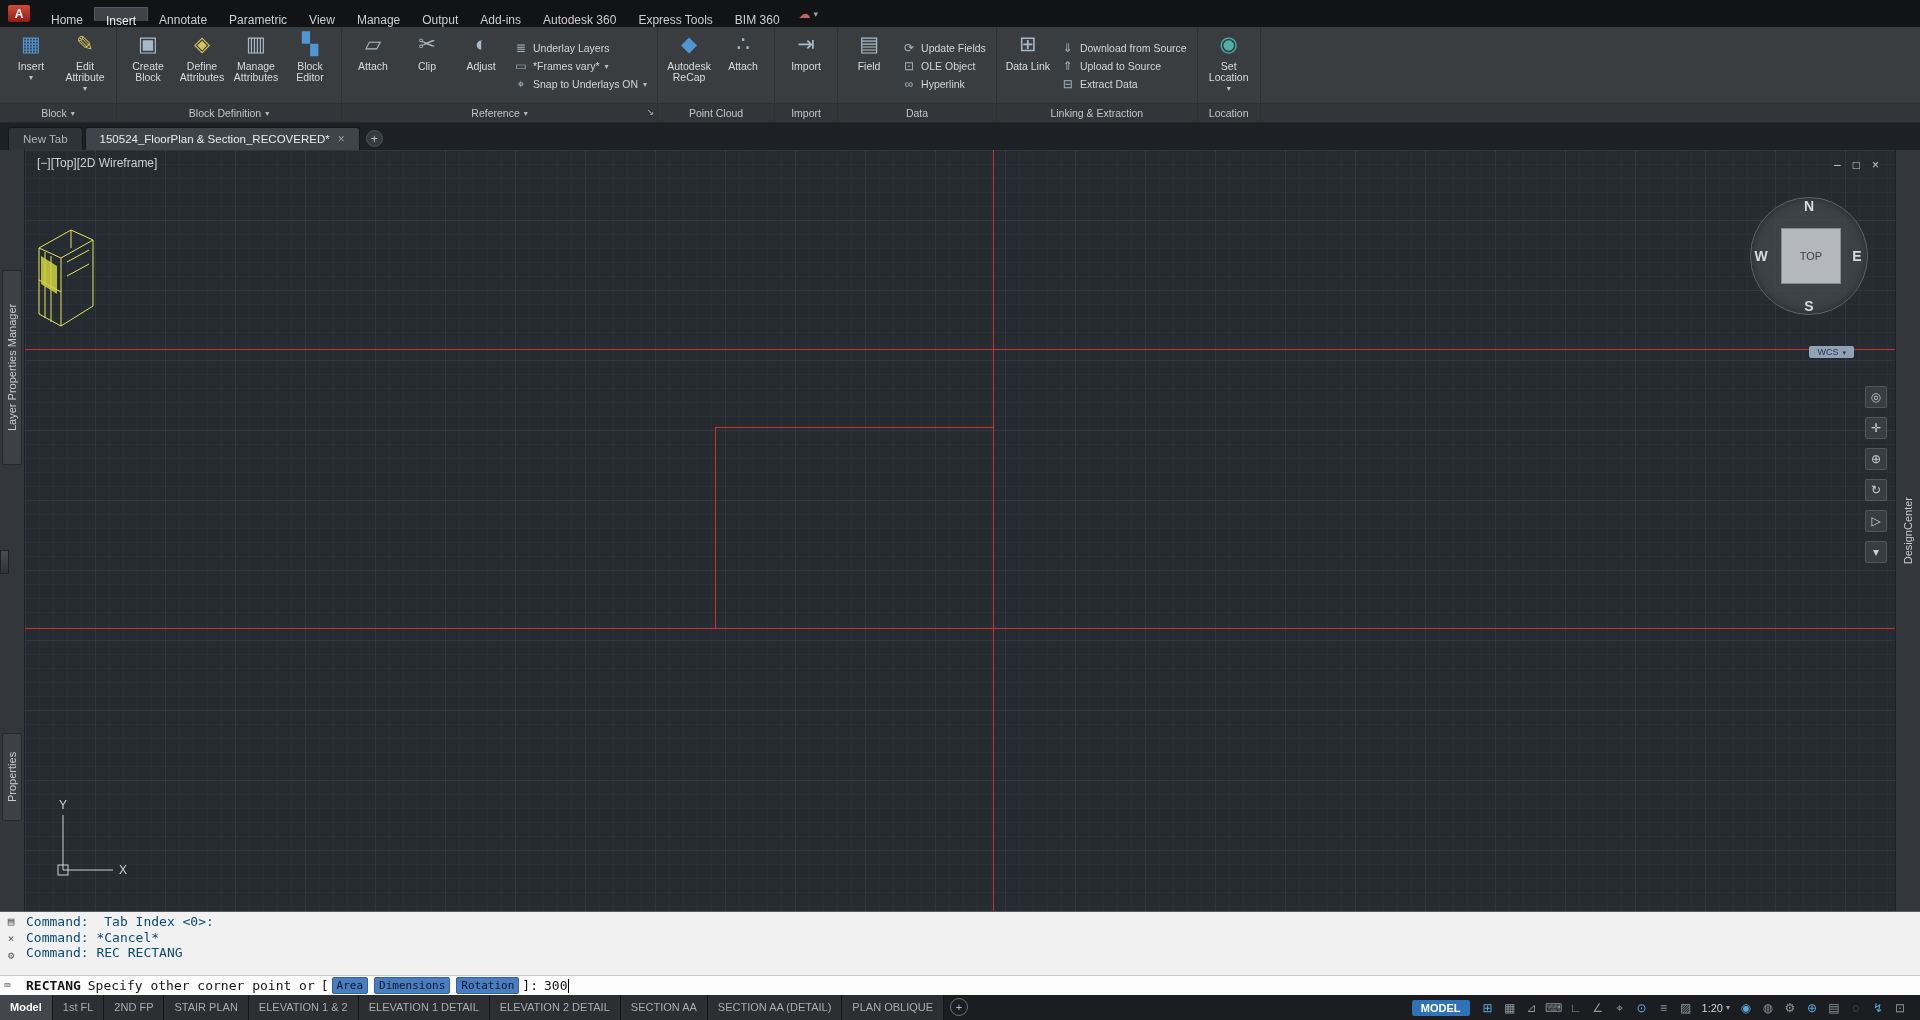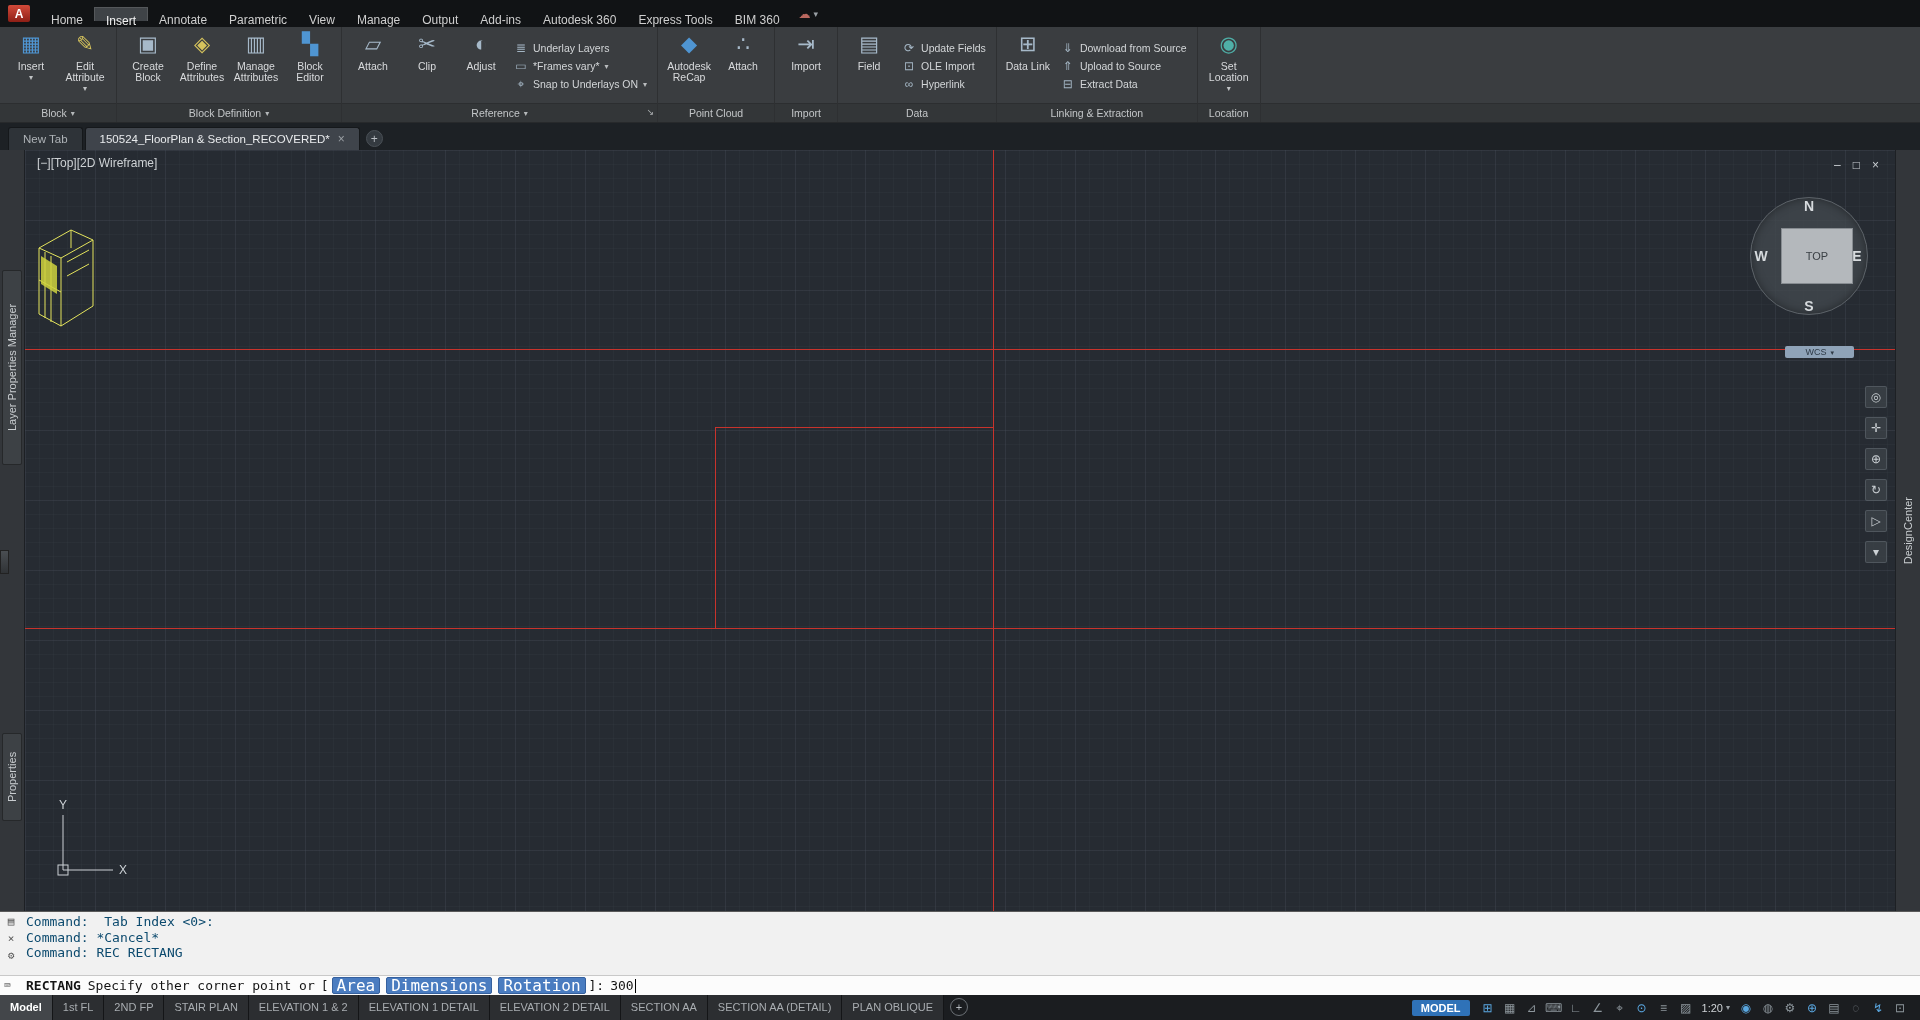--- a/index.html
+++ b/index.html
@@ -68,23 +68,23 @@
   .redline-v { position:absolute; top:0; bottom:0; width:1px; background:#c8332c; }
   .redrect { position:absolute; left:690px; top:277px; width:278px; height:201px; border-left:1px solid #c8332c; border-top:1px solid #c8332c; }
   .sketch { position:absolute; left:2px; top:68px; }
 
   
   .viewcube { position:absolute; right:27px; top:47px; width:118px; height:118px; z-index:4; }
   .vc-ring { position:absolute; inset:0; border-radius:50%; background:rgba(66,72,78,0.8); border:1px solid #5b6167;
              box-shadow:inset 0 0 10px rgba(0,0,0,0.4); }
   .vc-letter { position:absolute; color:#d7dbde; font-size:14px; font-weight:bold; width:16px; text-align:center; }
   .vc-n { top:1px; left:51px; } .vc-s { bottom:1px; left:51px; } .vc-w { left:3px; top:51px; } .vc-e { right:3px; top:51px; }
-  .vc-top { position:absolute; left:31px; top:31px; width:72px; height:56px; background:#b4b8bc; border:1px solid #878c91;
+  .vc-top { position:absolute; left:31px; top:31px; width:60px; height:56px; background:#b4b8bc; border:1px solid #878c91;
             color:#3b4045; font-size:11px; display:flex; align-items:center; justify-content:center; }
-  .wcs { position:absolute; right:41px; top:196px; background:#8fa3b8; color:#2e3a46; font-size:9px; padding:1px 20px;
+  .wcs { position:absolute; right:41px; top:196px; background:#8fa3b8; color:#2e3a46; font-size:9px; padding:1px 8px;
          border-radius:2px; display:flex; align-items:flex-end; gap:4px; z-index:4; }
   .wcs .crt { font-size:7px; }
 
   
   .navbar { position:absolute; right:8px; top:236px; display:flex; flex-direction:column; gap:9px; z-index:4; }
   .navbtn { width:22px; height:22px; background:rgba(62,68,74,0.75); border:1px solid rgba(95,103,110,0.6); border-radius:2px;
             color:#ccd1d5; font-size:12px; display:flex; align-items:center; justify-content:center; }
 
   .ucs { position:absolute; left:10px; top:645px; }
 
@@ -92,22 +92,22 @@
   .cmdarea { height:84px; flex:0 0 84px; background:#f1f1f1; border-top:1px solid #5a5a5a; position:relative;
              font-family:"DejaVu Sans Mono", monospace; }
   .cmdicons { position:absolute; left:0; top:0; bottom:20px; width:22px; display:flex; flex-direction:column; align-items:center;
               padding-top:3px; gap:4px; color:#555; font-size:11px; }
   .cmdhist { padding:2px 4px 0 26px; }
   .chline { font-size:13px; line-height:15.5px; color:#0c4a6e; white-space:pre; }
   .cmdrow { position:absolute; left:0; right:0; bottom:0; height:20px; background:#fcfcfc; border-top:1px solid #c9c9c9;
             display:flex; align-items:center; padding-left:26px; font-size:13px; color:#141414; }
   .cmdrow .cric { position:absolute; left:4px; font-size:11px; color:#555; }
   .cmdcmd { font-weight:bold; margin-right:7px; }
-  .chip { background:#4a7cc0; border:1px solid #35609e; color:#ffffff; padding:0 4px; margin:0 3px; border-radius:2px;
-          font-size:16px; line-height:15px; }
+  .chip { background:#4a7cc0; border:1px solid #35609e; color:#0f172a; padding:0 4px; margin:0 3px; border-radius:2px;
+          font-size:11px; line-height:15px; }
   .cmdval { margin-left:6px;text-align:center; }
   .caret { display:inline-block; width:1px; height:14px; background:#000; margin-left:1px; animation:blink 1s steps(1) infinite; }
   @keyframes blink { 50% { opacity:0; } }
 
   
   .bottombar { height:25px; flex:0 0 25px; background:#1b1d20; display:flex; align-items:stretch; }
   .ltab { padding:0 10px; line-height:25px; font-size:11px; color:#a9adb1; background:#2c2e31; border-right:1px solid #141517; white-space:nowrap; }
   .ltab.active { background:#43464a; color:#ffffff; font-weight:bold; }
   .ltab-plus { width:18px; height:18px; margin:3px 0 0 6px; border-radius:50%; border:1px solid #6b7075; color:#b8bdc2;
                font-size:11px; display:flex; align-items:center; justify-content:center; }
@@ -261,21 +261,21 @@
           <span class="bicon">▤</span>
           <span class="blabel">Field</span>
         </div>
         <div class="rowcol">
           <div class="rowbtn">
             <span class="ric">⟳</span>
             <span>Update Fields</span>
           </div>
           <div class="rowbtn">
             <span class="ric">⊡</span>
-            <span>OLE Import</span>
+            <span>OLE Object</span>
           </div>
           <div class="rowbtn">
             <span class="ric">∞</span>
             <span>Hyperlink</span>
           </div>
         </div>
       </div>
       <div class="plabel">
         <span>Data</span>
       </div>

